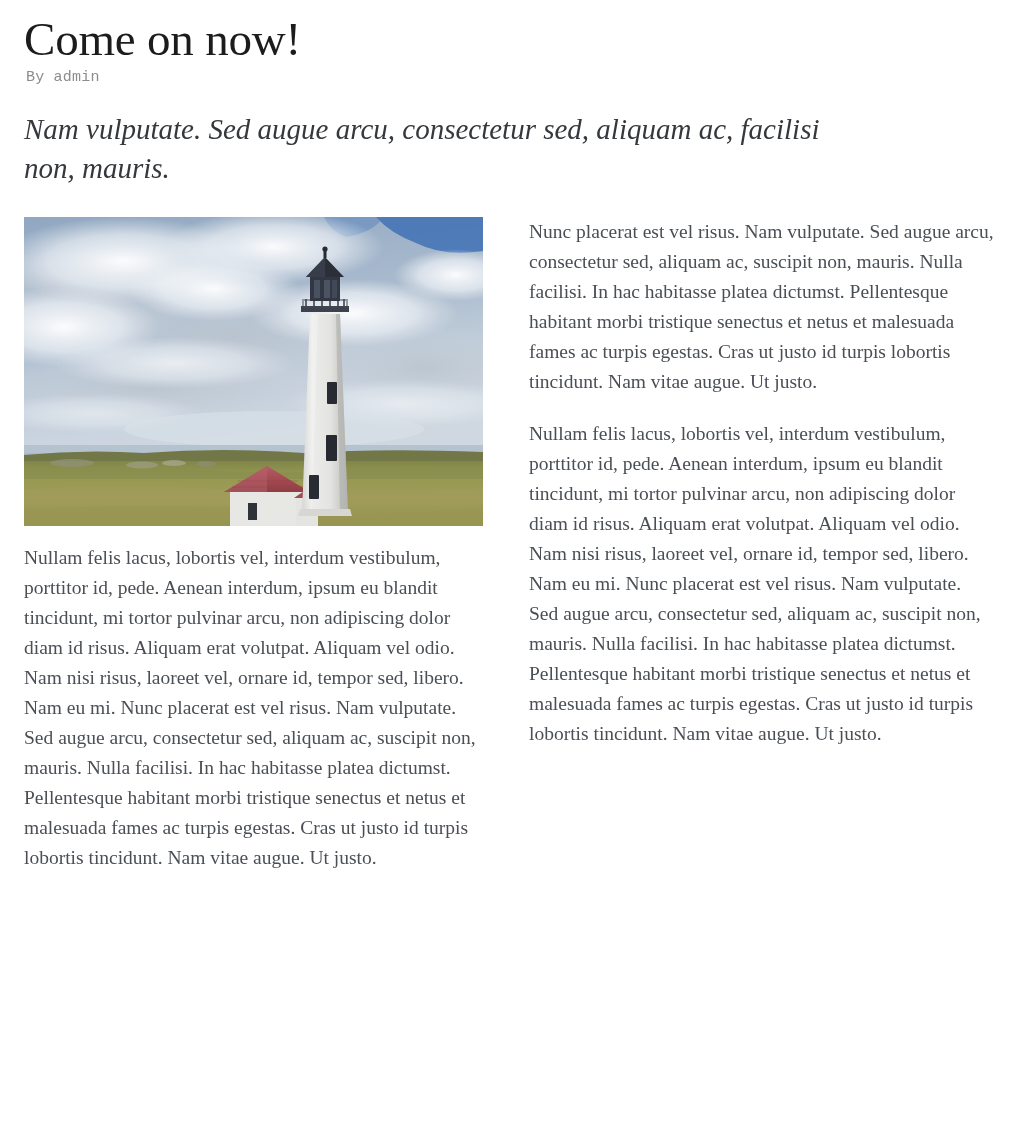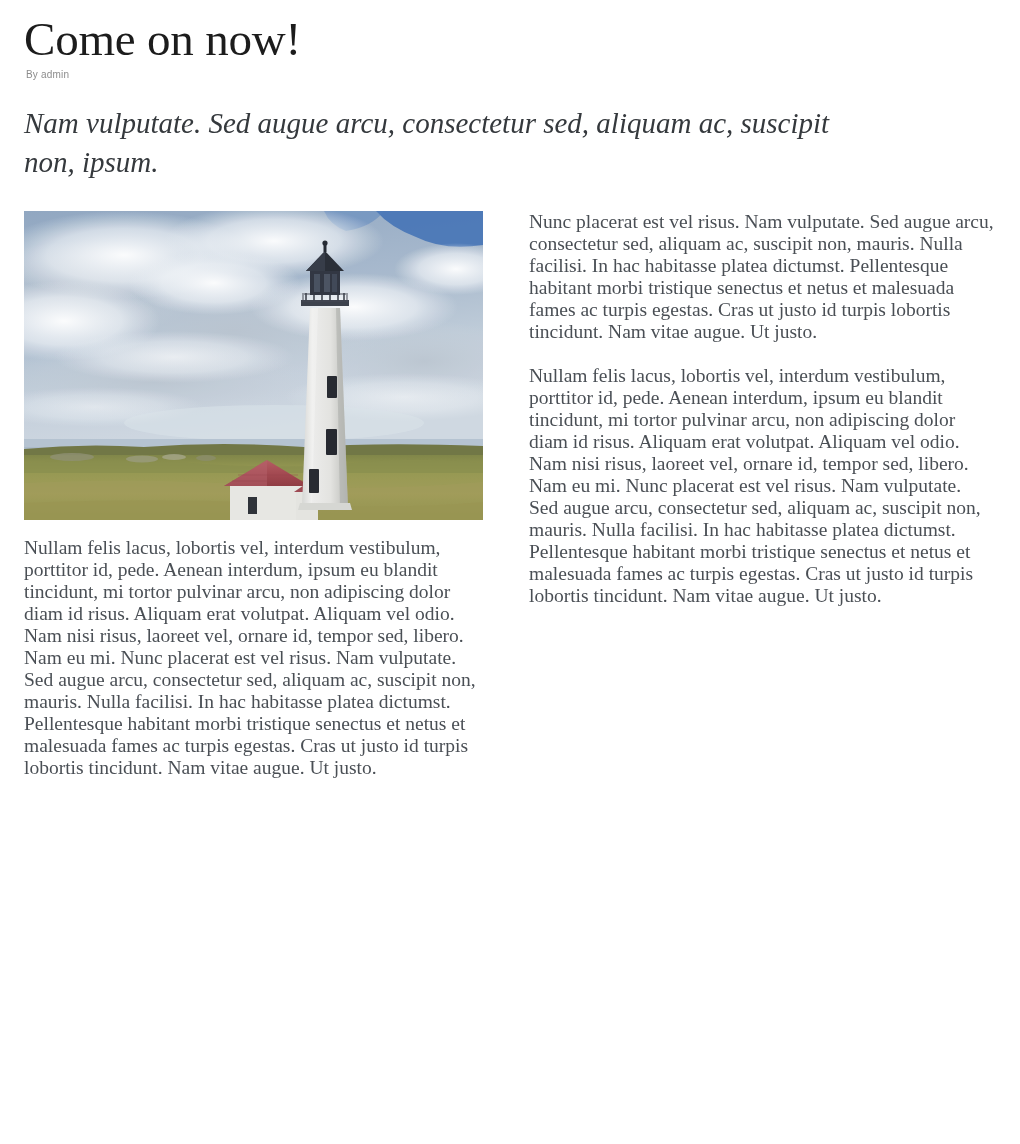--- a/index.html
+++ b/index.html
@@ -30,22 +30,22 @@
   .post-title {
     font-family: "Liberation Serif", "DejaVu Serif", serif;
     font-size: 47px;
     line-height: 1.08;
     font-weight: normal;
     color: #1c1c1c;
     margin: 0;
     letter-spacing: -0.2px;
   }
   .post-byline {
-    font-family: Liberation Sans, sans-serif;
-    font-size: 10px;
+    font-family: Liberation Mono, monospace;
+    font-size: 15px;
     color: #8c8c8c;
     margin: 4px 0 0 2px;
     letter-spacing: 0.2px;
   }
   .post-subtitle {
     font-family: "Liberation Serif", "DejaVu Serif", serif;
     font-style: italic;
     font-size: 29px;
     line-height: 1.34;
     color: #35393d;
@@ -68,21 +68,21 @@
     left: 24px;
     width: 462px;
   }
   .col-right {
     left: 529px;
     width: 466px;
   }
   .body-text {
     font-family: "Liberation Serif", "DejaVu Serif", serif;
     font-size: 19.5px;
-    line-height: 22px;
+    line-height: 30px;
     color: #4a4f55;
     margin: 0 0 22px 0;
   }
   .body-text:last-child { margin-bottom: 0; }
 
   
   .figure {
     width: 459px;
     height: 309px;
     margin: 0 0 17px 0;
@@ -94,21 +94,21 @@
   .figure svg { display:block; }
 </style>
 </head>
 <body>
 
 <div class="page">
 
   <div class="post-header">
     <h1 class="post-title">Come on now!</h1>
     <div class="post-byline">By admin</div>
-    <h2 class="post-subtitle">Nam vulputate. Sed augue arcu, consectetur sed, aliquam ac, suscipit non, ipsum.</h2>
+    <h2 class="post-subtitle">Nam vulputate. Sed augue arcu, consectetur sed, aliquam ac, facilisi non, mauris.</h2>
   </div>
 
   <div class="columns">
 
     <div class="col col-left">
 
       <div class="figure">
         <svg width="459" height="309" viewBox="0 0 459 309" xmlns="http://www.w3.org/2000/svg">
           <defs>
             <linearGradient id="skyGrad" x1="0" y1="0" x2="0.25" y2="1">

